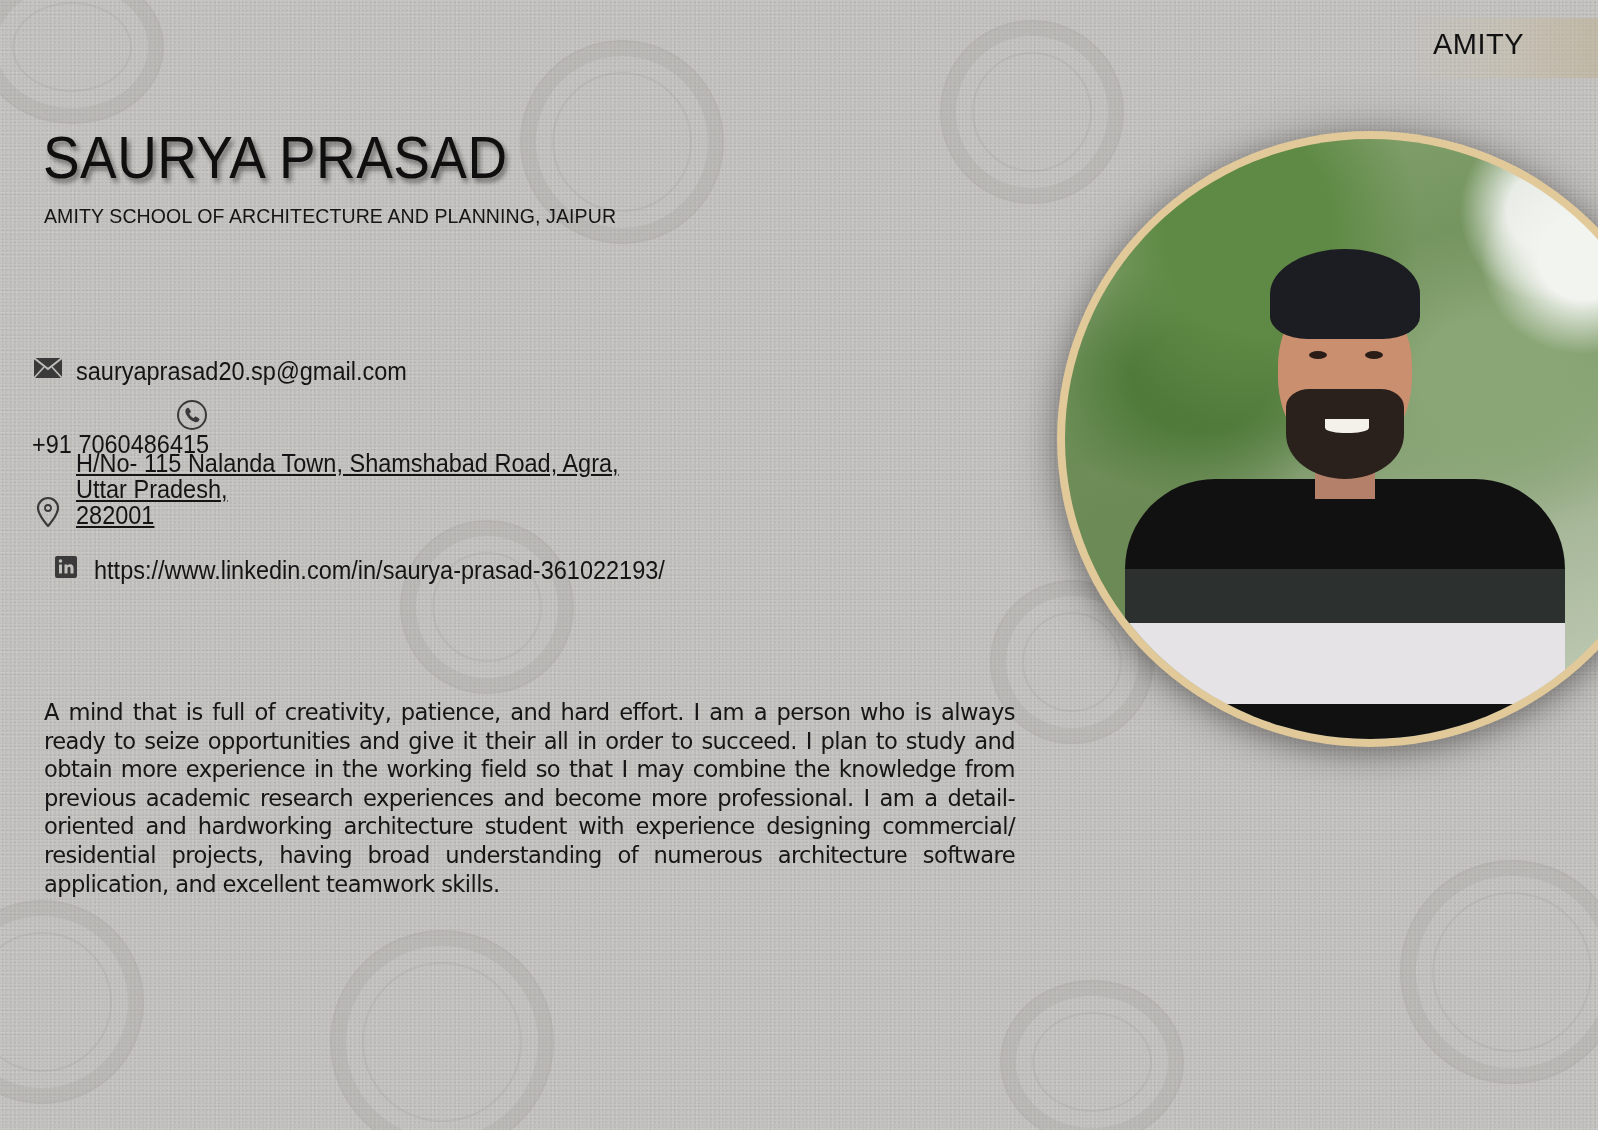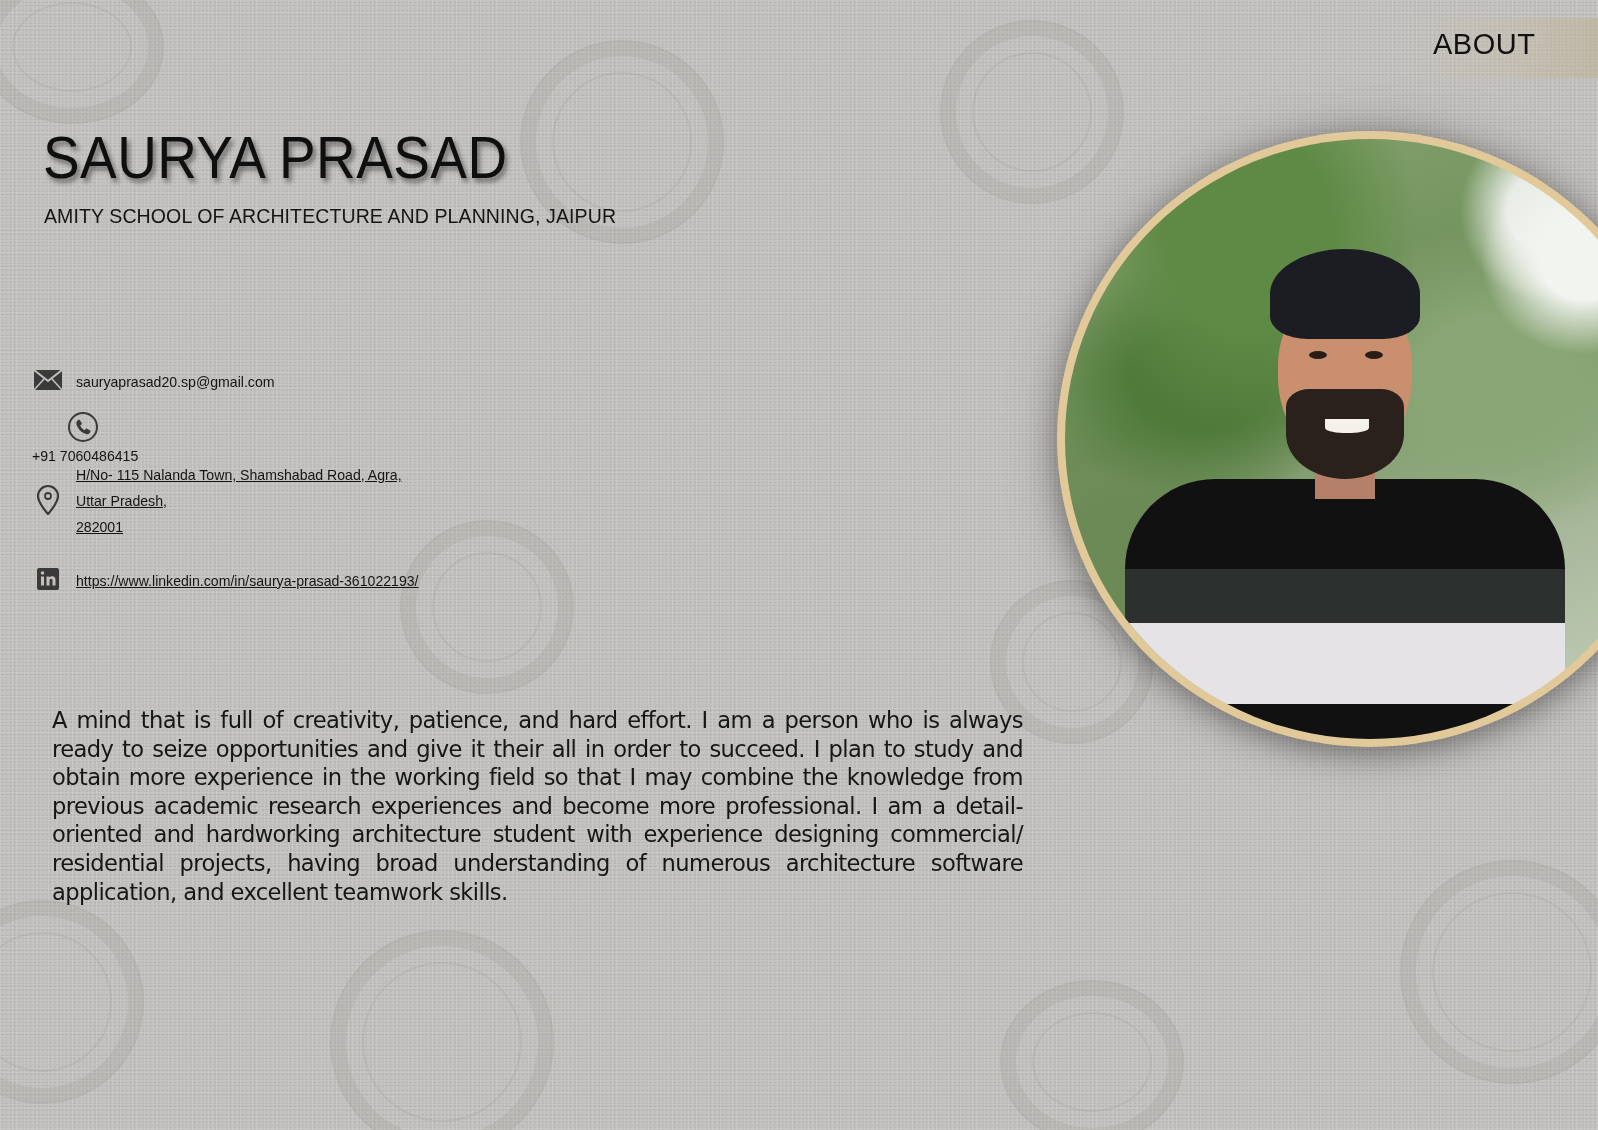--- a/index.html
+++ b/index.html
@@ -78,60 +78,59 @@
     letter-spacing: 0.1px;
   }
   .contact {
     position: absolute;
     left: 32px;
     top: 352px;
     width: 720px;
   }
   .contact-row {
     display: flex;
-    align-items: center;
-    font-size: 15px;
+    align-items: flex-end;
+    font-size: 25px;
     color: #141414;
     line-height: 26px;
-    margin-top: 12px;
   }
   .contact-row .icon {
     width: 32px;
     height: 32px;
     flex: 0 0 32px;
     margin-right: 12px;
     display: flex;
     align-items: center;
     justify-content: center;
     margin-top: -3px;
   }
   .contact-row .text {
     transform: scaleX(0.94);
     transform-origin: left center;
     white-space: nowrap;
   }
   .row-email { position: absolute; top: 3px; left: 0; }
   .row-phone { position: absolute; top: 50px; left: 0; flex-direction: column; }
   .row-addr { position: absolute; top: 98px; left: 0; text-decoration: underline; }
-  .row-link { position: absolute; top: 202px; left: 0; text-decoration: underline; }
+  .row-link { position: absolute; top: 202px; left: 18px; }
   .addr-lines span { display: block; }
   .bio {
     position: absolute;
     left: 44px;
     top: 698px;
     width: 971px;
     font-size: 22.6px;
     line-height: 28.6px;
     text-align: justify;
     text-align-last: left;
     color: #161616;
     font-family: "DejaVu Sans", sans-serif;
     letter-spacing: -0.6px;
     word-spacing: 0px;
-    margin: 8px;
+    margin: 0;
   }
   .photo-frame {
     position: absolute;
     left: 1057px;
     top: 131px;
     width: 626px;
     height: 616px;
     border-radius: 50%;
     background: #e2c99a;
     box-shadow: 0 6px 30px rgba(0,0,0,0.35), 0 0 60px rgba(0,0,0,0.18);
@@ -223,21 +222,21 @@
 <div class="ripple" style="left:940px;top:20px;width:180px;height:180px;"></div>
 <div class="ripple" style="left:-20px;top:-30px;width:180px;height:150px;"></div>
 <div class="ripple" style="left:400px;top:520px;width:170px;height:170px;"></div>
 <div class="ripple" style="left:-60px;top:900px;width:200px;height:200px;"></div>
 <div class="ripple" style="left:330px;top:930px;width:220px;height:220px;"></div>
 <div class="ripple" style="left:990px;top:580px;width:160px;height:160px;"></div>
 <div class="ripple" style="left:1400px;top:860px;width:220px;height:220px;"></div>
 <div class="ripple" style="left:1000px;top:980px;width:180px;height:160px;"></div>
 
 <div class="about-tab"></div>
-<div class="about-label">ABOUT</div>
+<div class="about-label">AMITY</div>
 
 <h1 class="name">SAURYA PRASAD</h1>
 <div class="school">AMITY SCHOOL OF ARCHITECTURE AND PLANNING, JAIPUR</div>
 
 <div class="contact">
   <div class="contact-row row-email">
     <span class="icon">
       <svg width="30" height="22" viewBox="0 0 30 22">
         <rect x="1" y="1" width="28" height="20" fill="#3a3a3a"></rect>
         <polyline points="1,1 15,12 29,1" fill="none" stroke="#c2c0bd" stroke-width="2"></polyline>

